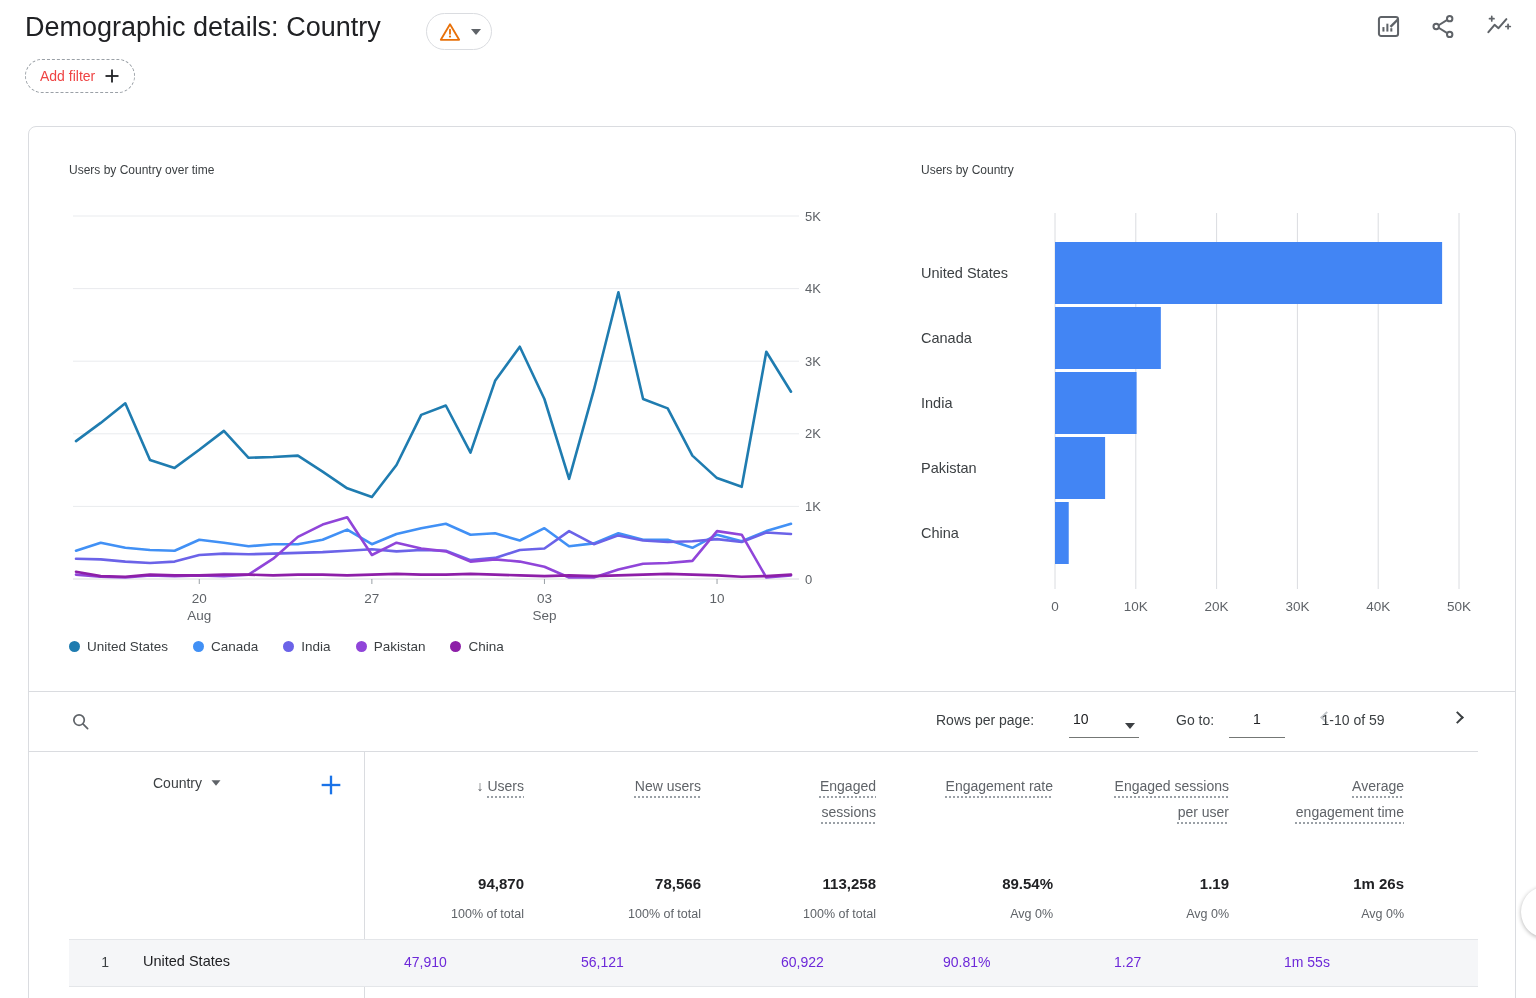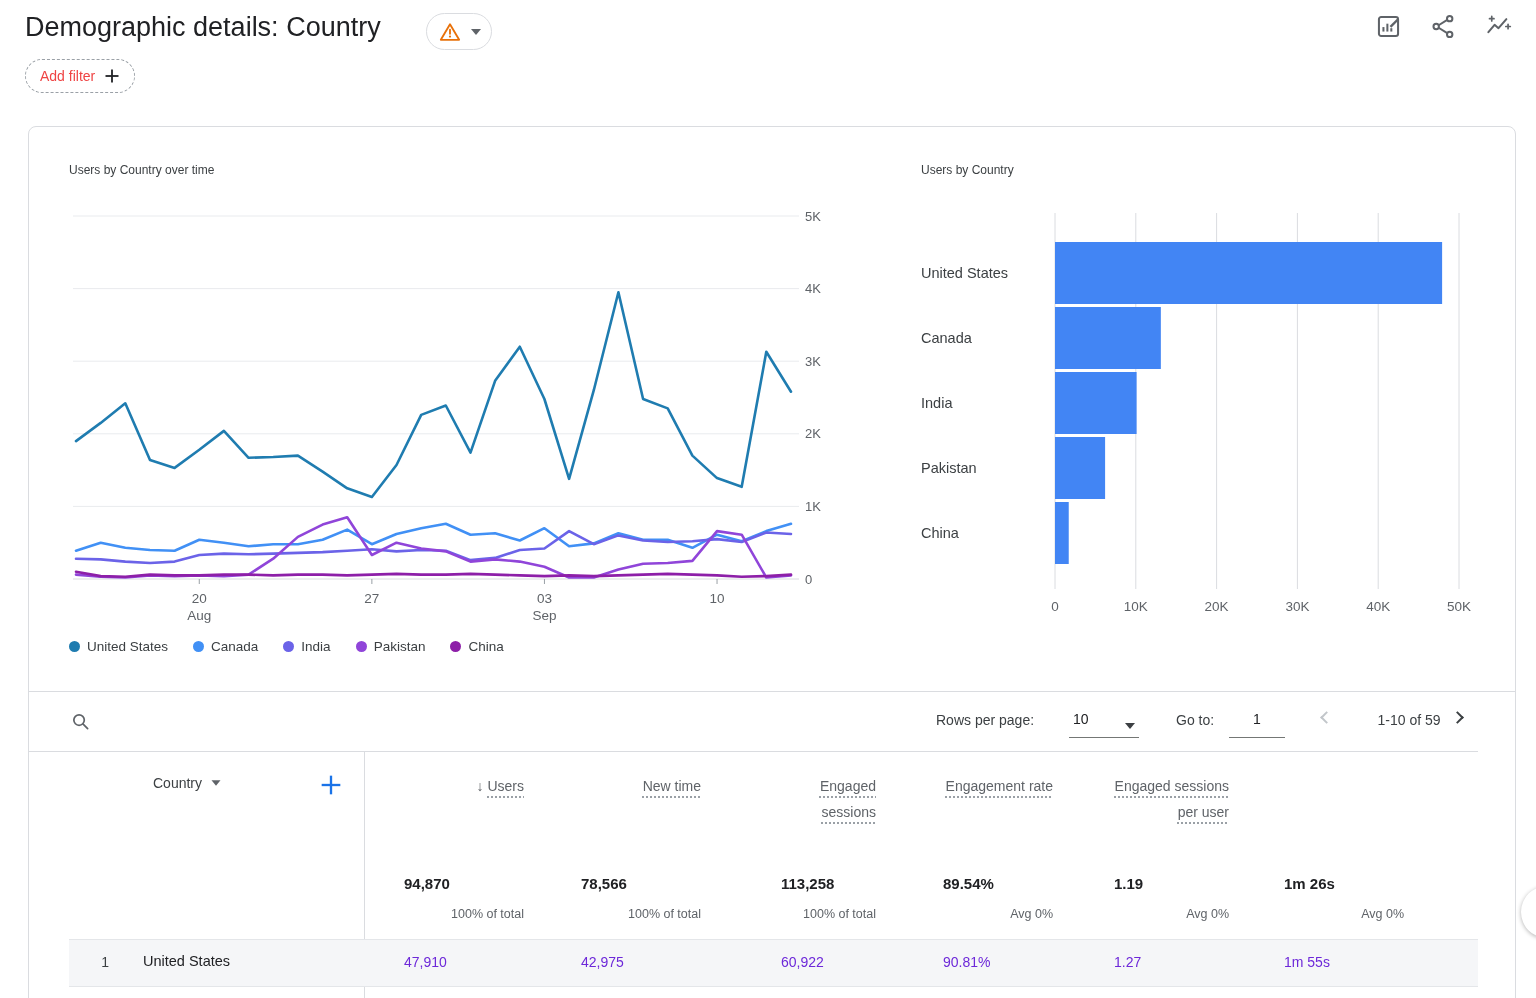--- a/index.html
+++ b/index.html
@@ -46,21 +46,21 @@
   .pag-label { position:absolute; top:20px; font-size:14px; color:#3c4043; }
   .select-box { position:absolute; left:1040px; top:14px; width:70px; height:32px; border-bottom:1px solid #747775; cursor:pointer; }
   .select-box .val { position:absolute; left:4px; top:5px; font-size:14px; color:#202124; }
   .caret-down { width:0; height:0; border-left:5px solid transparent; border-right:5px solid transparent; border-top:6px solid #5f6368; }
   .select-box .caret-down { position:absolute; right:4px; top:17px; border-top-color:#3c4043; }
   .goto-box { position:absolute; left:1200px; top:14px; width:56px; height:32px; border-bottom:1px solid #747775; }
   .goto-box .val { position:absolute; width:100%; top:5px; text-align:center; font-size:14px; color:#202124; }
   .chev { width:9px; height:9px; border-right:2.2px solid #3c4043; border-bottom:2.2px solid #3c4043; }
   .chev-left  { position:absolute; left:1293px; top:21px; transform:rotate(135deg); border-color:#c2c6ca; cursor:default; }
   .chev-right { position:absolute; left:1424px; top:21px; transform:rotate(-45deg); cursor:pointer; }
-  .page-range { position:absolute; left:1332px; top:20px; width:96px; text-align:center; font-size:14px; color:#3c4043; }
+  .page-range { position:absolute; left:1276px; top:20px; width:96px; text-align:center; font-size:14px; color:#3c4043; }
   
   .thead-border { position:absolute; left:0; top:624px; width:1449px; height:1px; background:#dadce0; }
   .col-divider { position:absolute; left:335px; top:625px; width:1px; height:255px; background:#dadce0; }
   .dim-header { position:absolute; left:124px; top:648px; display:flex; align-items:center; gap:9px; cursor:pointer;
                 font-size:14px; color:#3c4043; }
   .dim-header .caret-down { border-top-color:#5f6368; transform:scale(.9); }
   .add-col-btn { position:absolute; left:288px; top:644px; width:28px; height:28px; cursor:pointer; }
   .hcell {
     position:absolute; top:646px; font-size:14px; color:#5f6368; text-align:right; line-height:26px;
     cursor:pointer;
@@ -68,21 +68,21 @@
   .hcell .u {
     text-decoration:underline dotted #9aa0a6; text-decoration-thickness:1.5px; text-underline-offset:5px;
   }
   .sort-arrow { color:#5f6368; margin-right:4px; text-decoration:none; display:inline-block; }
   .c1 { left:375px;  width:120px; }
   .c2 { left:552px;  width:120px; }
   .c3 { left:752px;  width:95px;  }
   .c4 { left:914px;  width:110px; }
   .c5 { left:1085px; width:115px; }
   .c6 { left:1255px; width:120px; }
-  .tval { position:absolute; top:748px; font-size:15px; font-weight:700; color:#202124; }
+  .tval { position:absolute; top:748px; font-size:15px; font-weight:700; color:#202124; text-align:right; }
   .tsub { position:absolute; top:780px; font-size:12.5px; color:#5f6368; text-align:right; }
   .data-row1 {
     position:absolute; left:40px; top:812px; width:1409px; height:48px;
     background:#f5f6f8; border-top:1px solid #e4e6e9; border-bottom:1px solid #e4e6e9; cursor:pointer;
   }
   .rank { position:absolute; left:60px; top:827px; width:20px; text-align:right; font-size:14px; color:#3c4043; }
   .dim-value { position:absolute; left:114px; top:826px; font-size:14.5px; font-weight:500; color:#202124; }
   .rcell { position:absolute; top:827px; font-size:14px; color:#6d28d9; }
   
   .scroll-fab {
@@ -248,43 +248,44 @@
       <span class="caret-down"></span>
     </div>
     <svg class="add-col-btn" viewBox="0 0 24 24">
       <line x1="12" y1="4" x2="12" y2="20" stroke="#1a73e8" stroke-width="2"></line>
       <line x1="4" y1="12" x2="20" y2="12" stroke="#1a73e8" stroke-width="2"></line>
     </svg>
 
     <div class="hcell c1">
       <span class="sort-arrow">↓</span><span class="u">Users</span>
     </div>
-    <div class="hcell c2"><span class="u">New time</span></div>
+    <div class="hcell c2"><span class="u">New users</span></div>
     <div class="hcell c3"><span class="u">Engaged sessions</span></div>
     <div class="hcell c4"><span class="u">Engagement rate</span></div>
     <div class="hcell c5"><span class="u">Engaged sessions per user</span></div>
+    <div class="hcell c6"><span class="u">Average engagement time</span></div>
 
     <div class="tval c1">94,870</div>
     <div class="tval c2">78,566</div>
     <div class="tval c3">113,258</div>
     <div class="tval c4">89.54%</div>
     <div class="tval c5">1.19</div>
     <div class="tval c6">1m 26s</div>
     <div class="tsub c1">100% of total</div>
     <div class="tsub c2">100% of total</div>
     <div class="tsub c3">100% of total</div>
     <div class="tsub c4">Avg 0%</div>
     <div class="tsub c5">Avg 0%</div>
     <div class="tsub c6">Avg 0%</div>
 
     <div class="data-row1"></div>
     <div class="rank">1</div>
     <div class="dim-value">United States</div>
     <div class="rcell c1">47,910</div>
-    <div class="rcell c2">42,975</div>
+    <div class="rcell c2">56,121</div>
     <div class="rcell c3">60,922</div>
     <div class="rcell c4">90.81%</div>
     <div class="rcell c5">1.27</div>
     <div class="rcell c6">1m 55s</div>
   </div>
 
   <div class="scroll-fab"></div>
 </div>
 
 </body></html>

